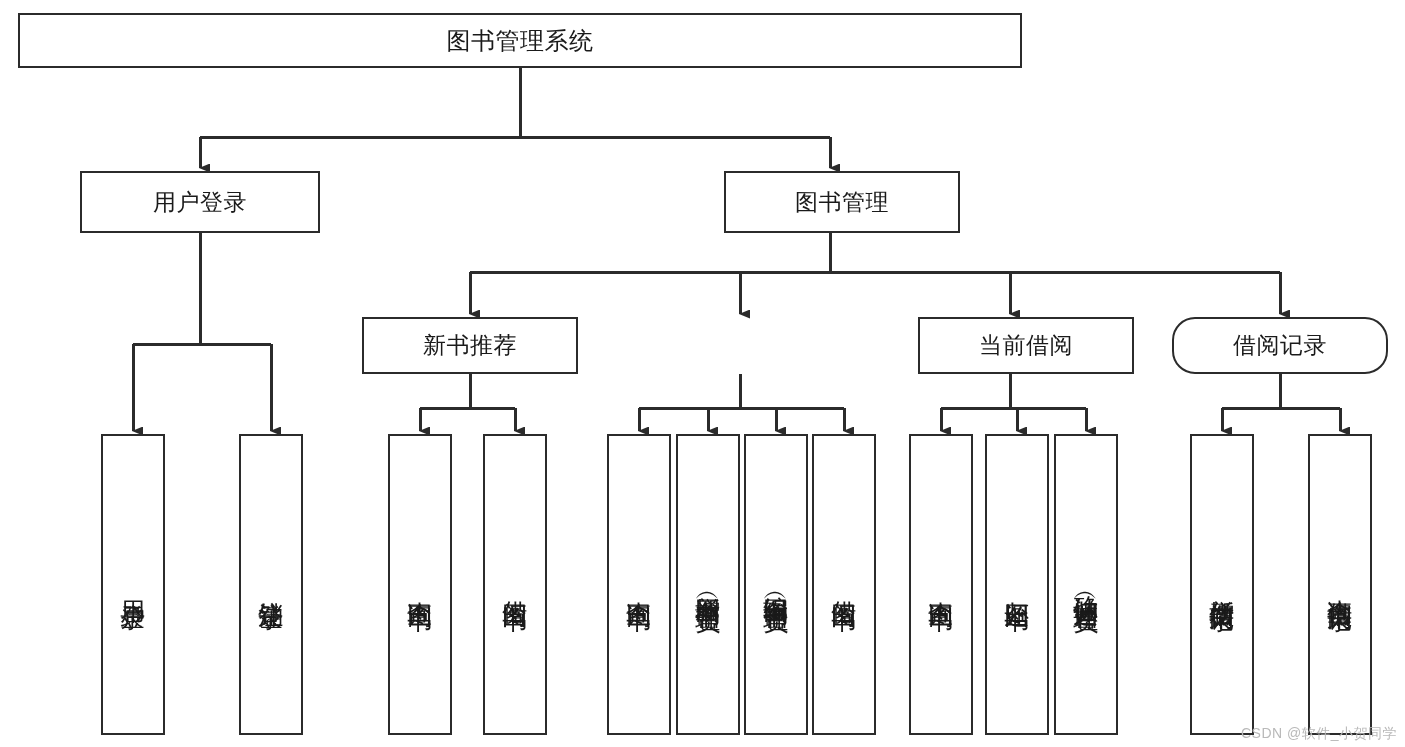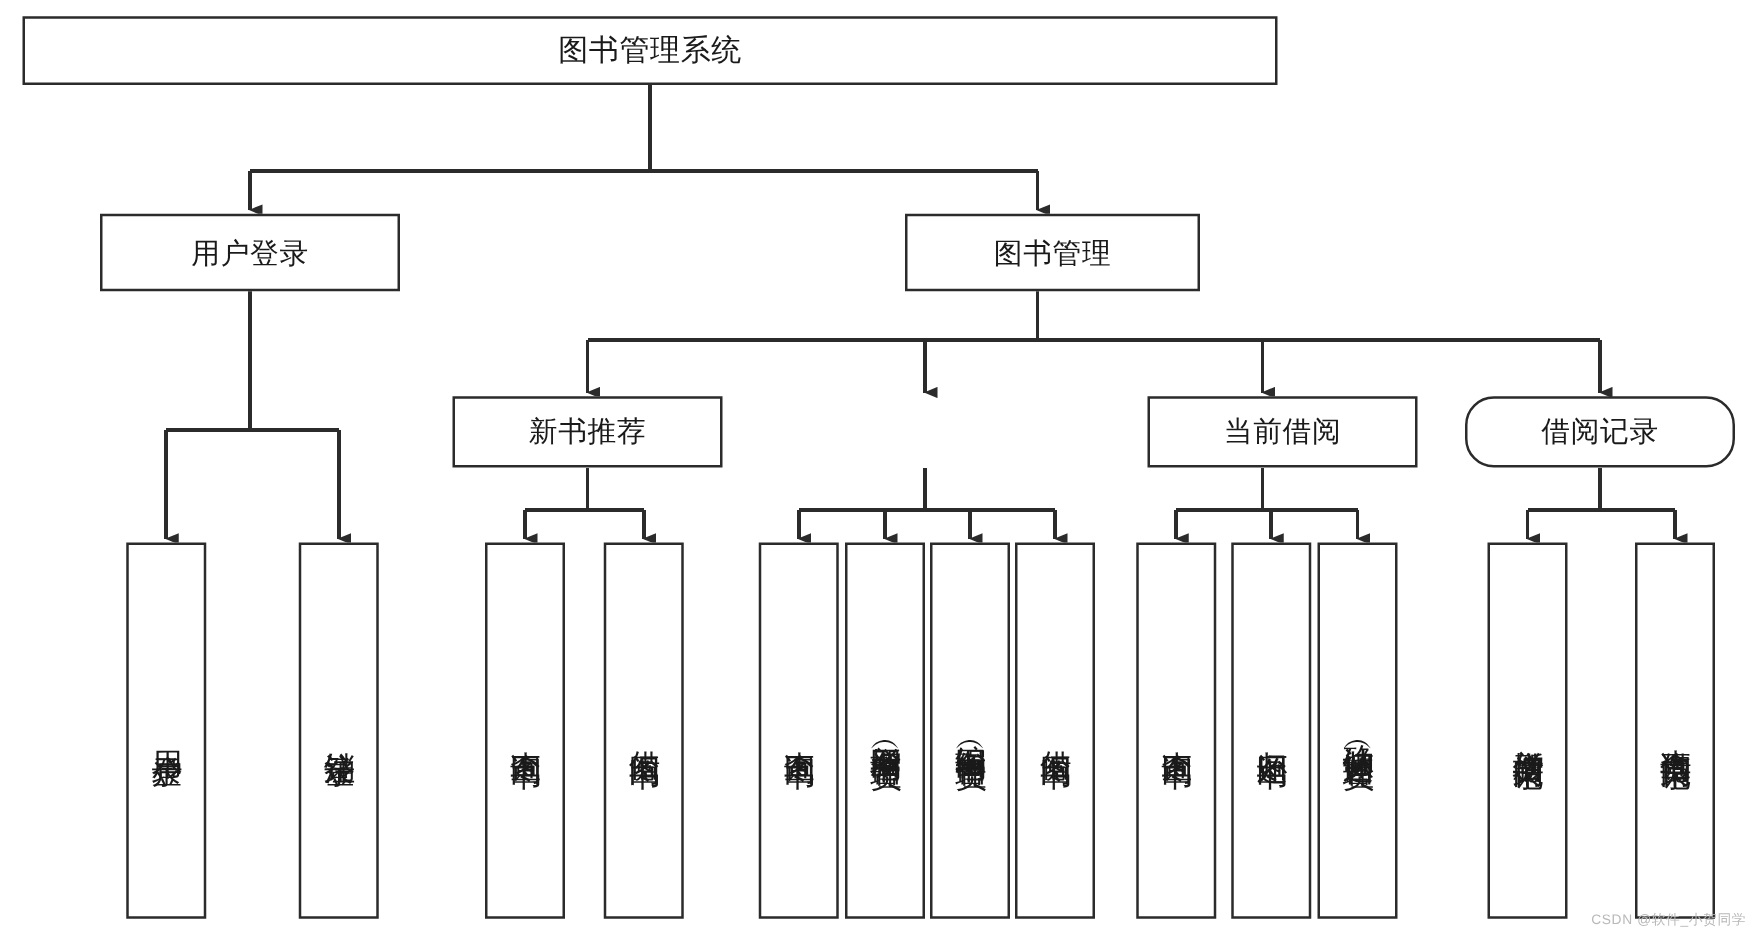--- a/index.html
+++ b/index.html
@@ -60,21 +60,21 @@
     text-orientation: upright;
     font-size: 25px;
     line-height: 1.05;
     letter-spacing: 2px;
     max-height: 100%;
   }
   .watermark {
     position: absolute;
     right: 8px;
     bottom: 4px;
-    font-size: 11px;
+    font-size: 14px;
     color: #b9b9b9;
     z-index: 5;
     white-space: nowrap;
     letter-spacing: 0.5px;
   }
 </style>
 </head>
 <body>
 
 <div id="canvas">

